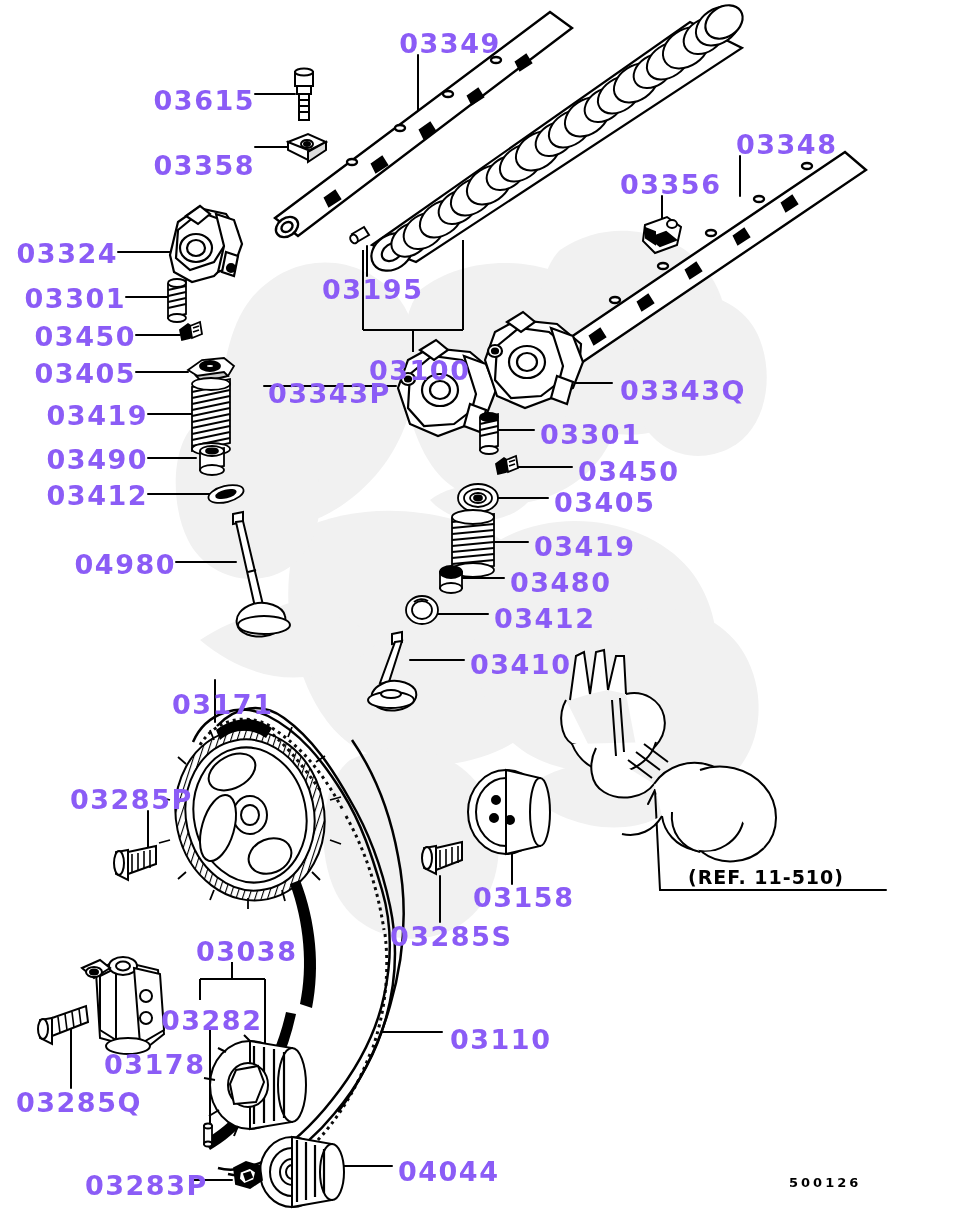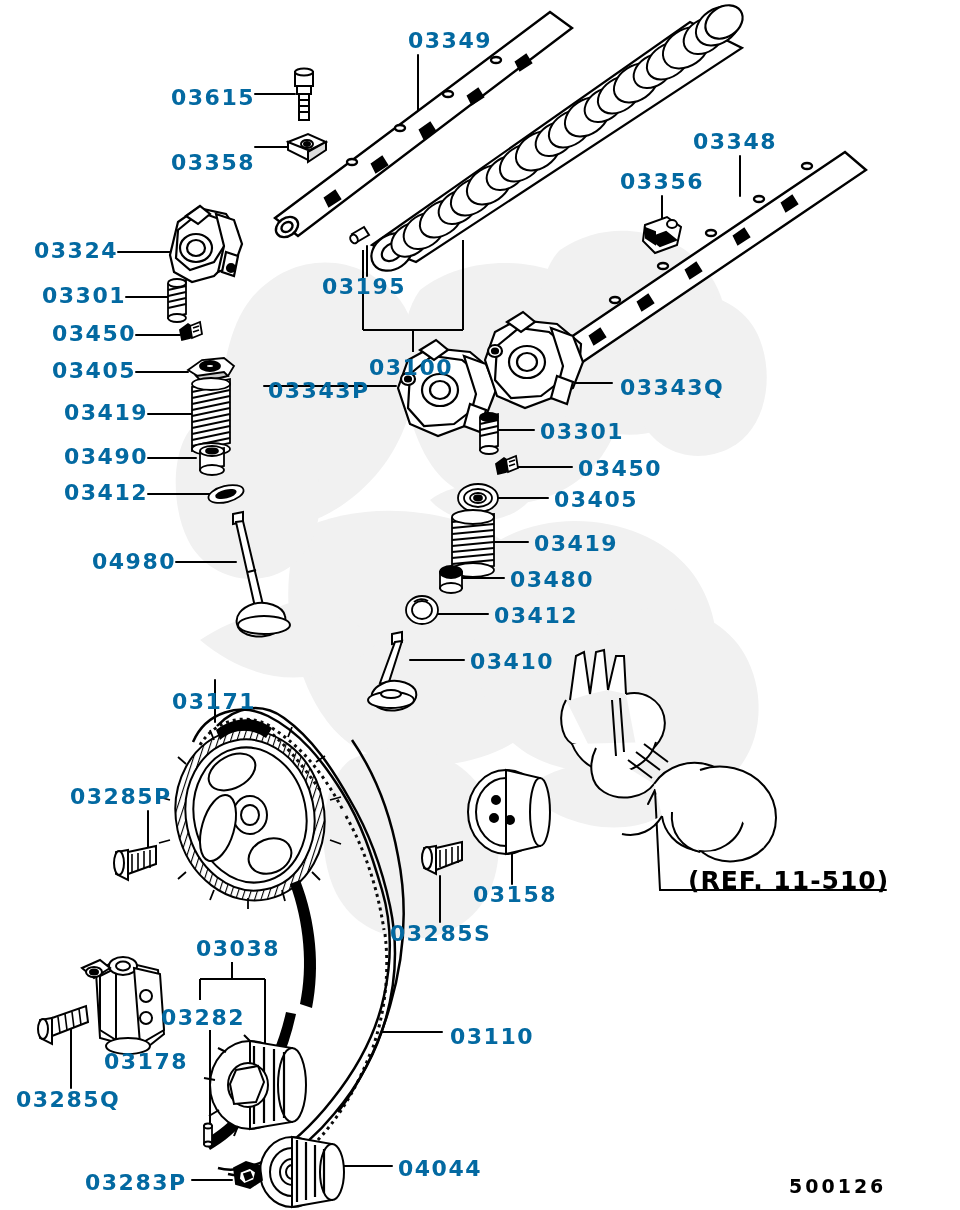--- a/index.html
+++ b/index.html
@@ -15,39 +15,39 @@
     overflow:hidden;
   }
   #art{
     position:absolute;
     left:0;top:0;
     width:960px;height:1210px;
   }
   .lbl{
     position:absolute;
     font-family:"DejaVu Sans","Liberation Sans",sans-serif;
-    font-size:22px;
+    font-size:27px;
     font-weight:600;
     letter-spacing:1.5px;
-    color:#0369a1;
+    color:#8b5cf6;
     white-space:nowrap;
     line-height:1;
   }
   .lbl.r{transform:translateX(-100%);}
   .small{
     position:absolute;
-    font-size:19px;
+    font-size:13px;
     letter-spacing:3px;
     font-weight:600;
     color:#000;
     white-space:nowrap;
   }
   .ref{
     position:absolute;
-    font-size:25px;
+    font-size:19px;
     letter-spacing:1px;
     font-weight:600;
     color:#000;
     white-space:nowrap;
   }
 </style>
 </head>
 <body>
 
 <div id="sheet">
@@ -597,21 +597,21 @@
 
     <g stroke="#000" stroke-width="2">
       <line x1="688" y1="890" x2="886" y2="890"></line>
     </g>
 
   </svg>
 
   <div class="lbl r" style="left:450px;top:30px;transform:translateX(-50%);">03349</div>
   <div class="lbl r" style="left:255px;top:87px;">03615</div>
   <div class="lbl r" style="left:255px;top:152px;">03358</div>
-  <div class="lbl" style="left:693px;top:131px;">03348</div>
+  <div class="lbl" style="left:736px;top:131px;">03348</div>
   <div class="lbl" style="left:620px;top:171px;">03356</div>
   <div class="lbl r" style="left:118px;top:240px;">03324</div>
   <div class="lbl" style="left:322px;top:276px;">03195</div>
   <div class="lbl r" style="left:126px;top:285px;">03301</div>
   <div class="lbl r" style="left:136px;top:323px;">03450</div>
   <div class="lbl" style="left:369px;top:357px;text-align:center;">03100</div>
   <div class="lbl r" style="left:136px;top:360px;">03405</div>
   <div class="lbl" style="left:620px;top:377px;">03343Q</div>
   <div class="lbl" style="left:268px;top:380px;">03343P</div>
   <div class="lbl r" style="left:148px;top:402px;">03419</div>

